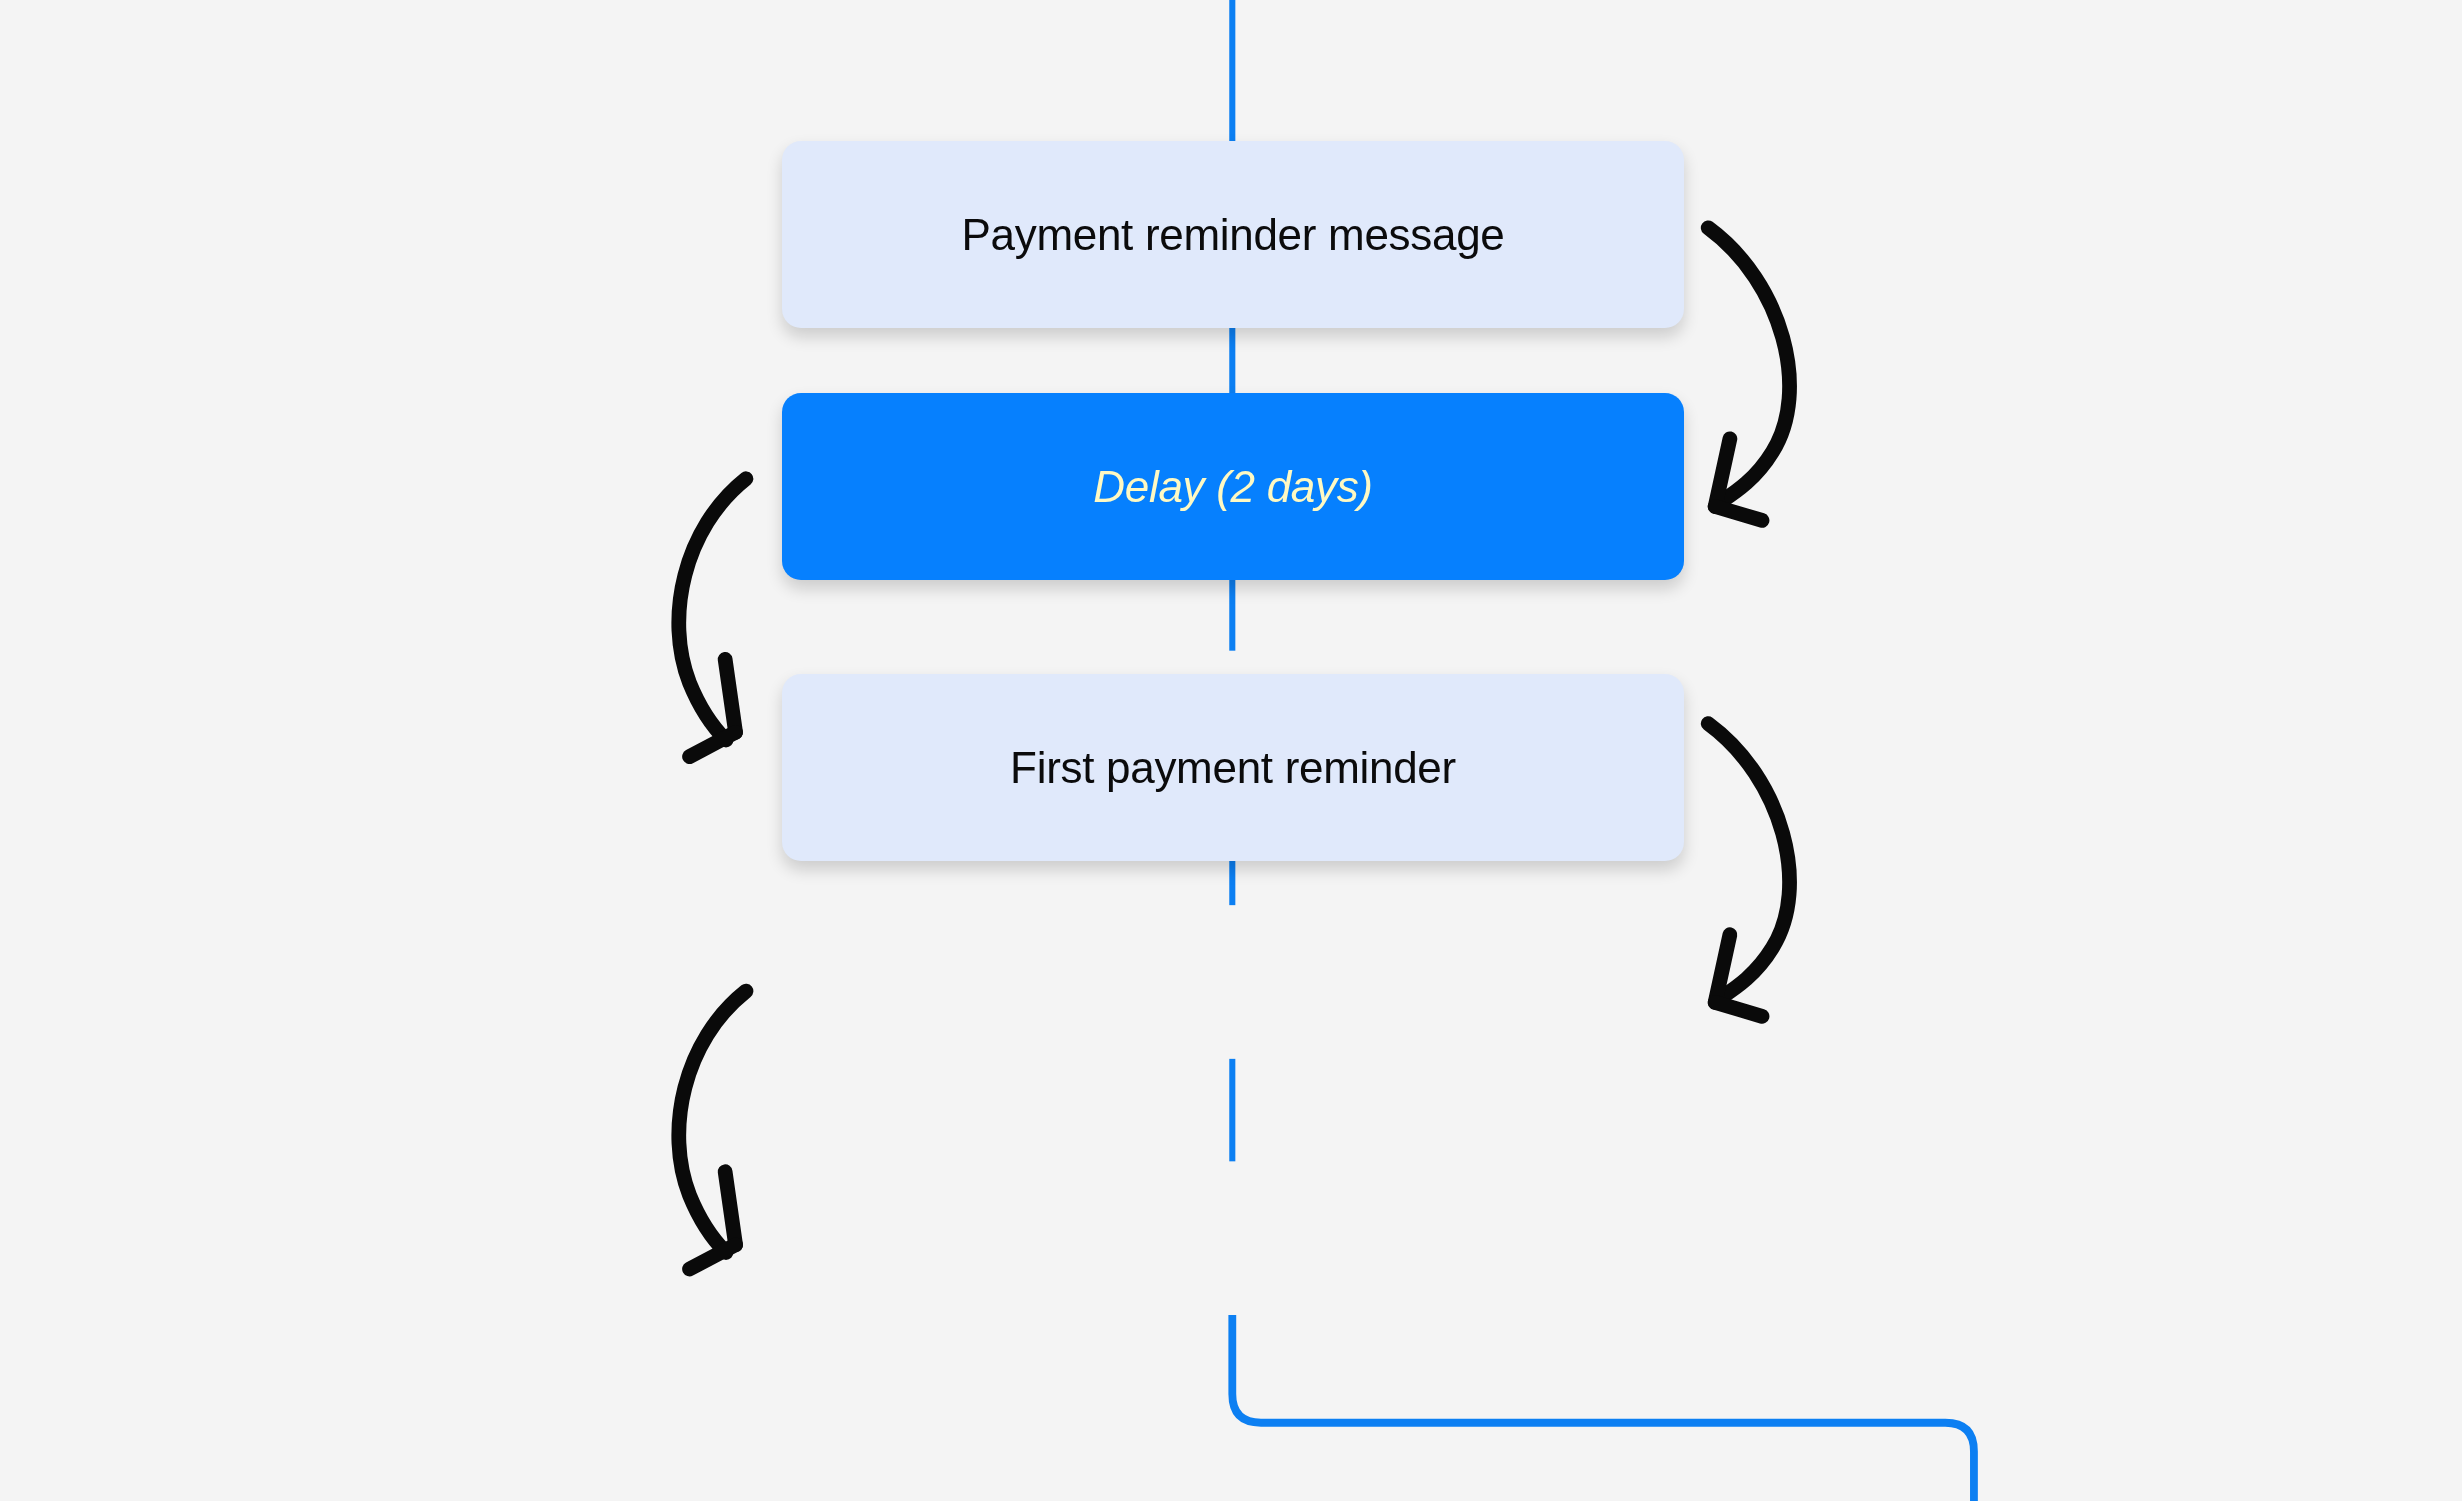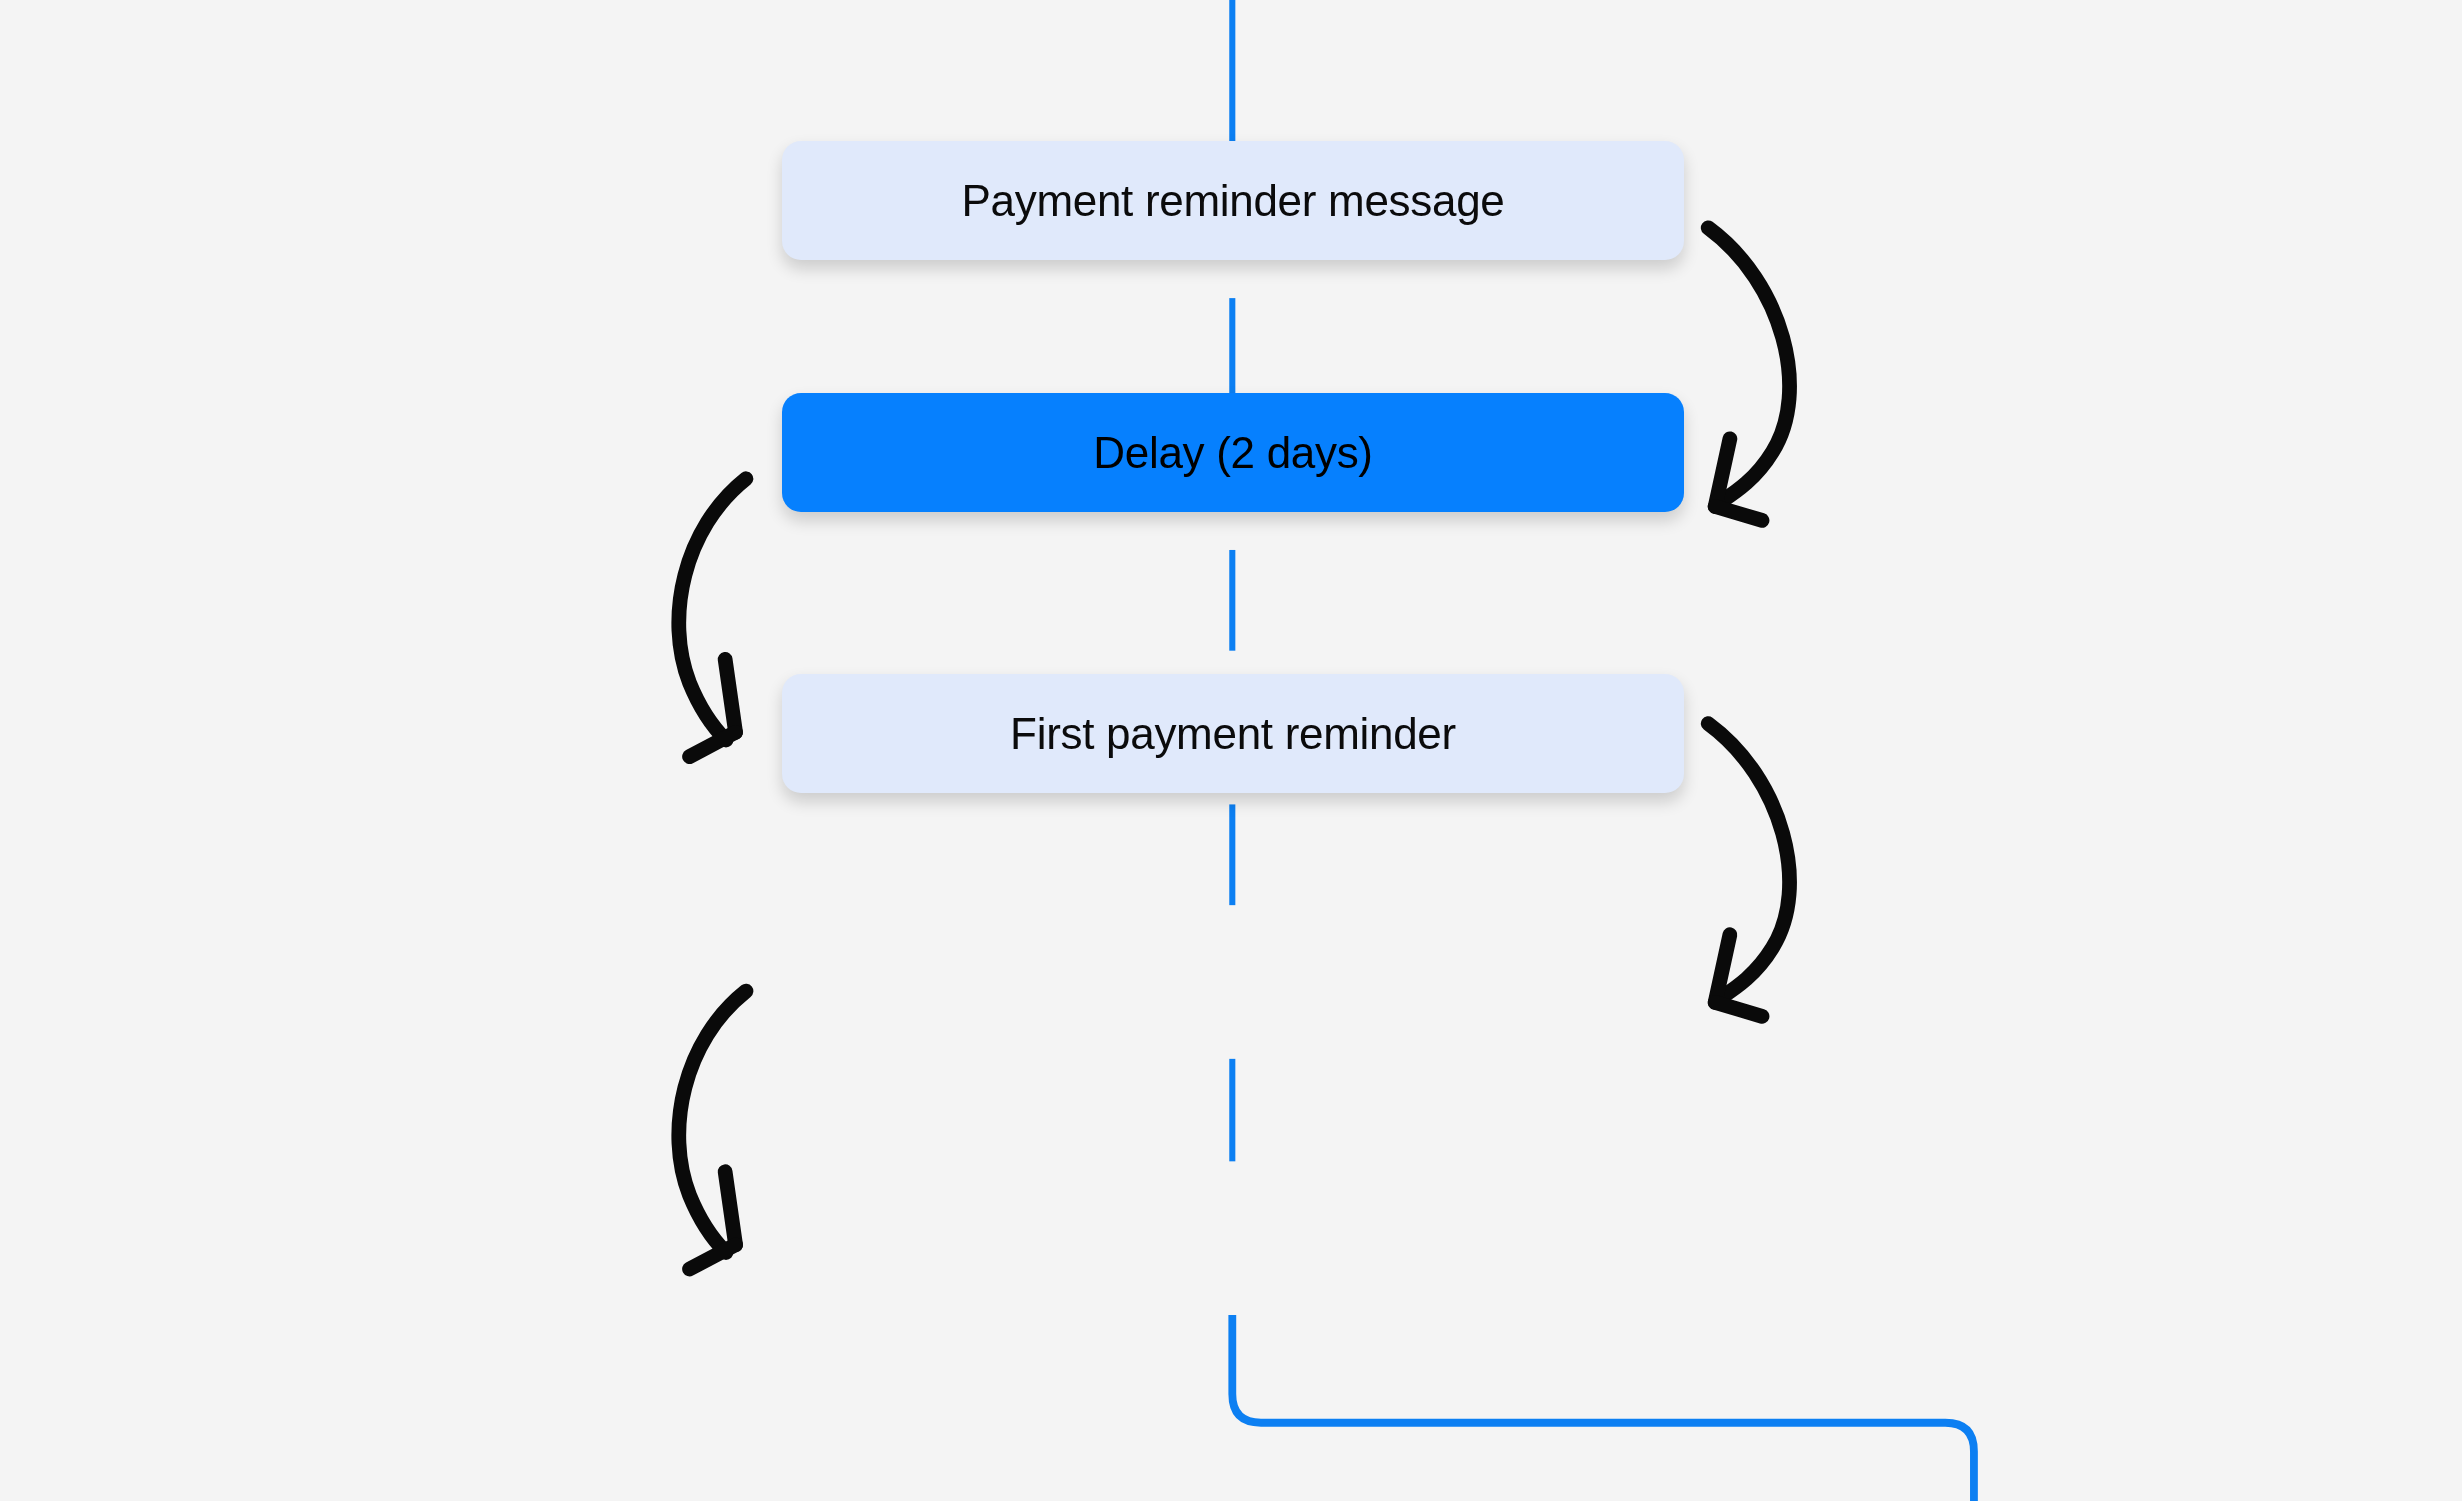--- a/index.html
+++ b/index.html
@@ -30,21 +30,21 @@
     left: 0;
     top: 0;
     width: 2462px;
     height: 1502px;
     pointer-events: none;
   }
   .node {
     position: absolute;
     left: 782px;
     width: 902px;
-    height: 119px;
+    height: 187px;
     border-radius: 19px;
     display: flex;
     align-items: center;
     justify-content: center;
     box-sizing: border-box;
     box-shadow: 0 8.7px 15.6px rgba(0,0,0,0.16);
     z-index: 3;
   }
   .node-label {
     font-size: 44px;
@@ -55,21 +55,22 @@
   .node.light {
     background: #e0e9fb;
   }
   .node.light .node-label {
     color: #0b0b0c;
   }
   .node.accent {
     background: #0680fe;
   }
   .node.accent .node-label {
-    color: #000000;
+    color: #fef9c3;
+    font-style: italic;
   }
   .n1 { top: 141px; }
   .n2 { top: 393px; }
   .n3 { top: 674px; }
   .n4 { top: 902px; }
   .n5 { top: 1158px; }
 </style>
 </head>
 <body>
 

